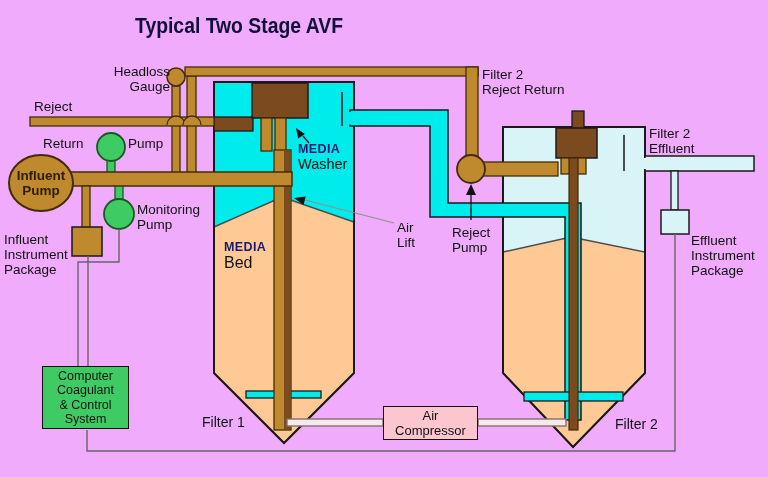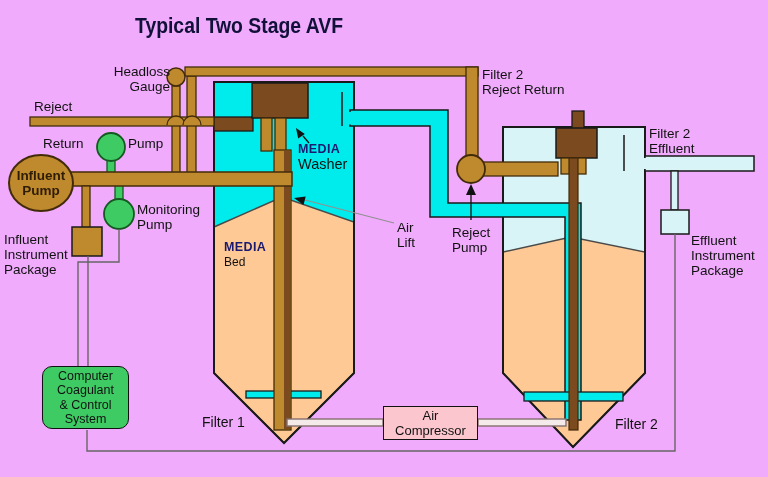--- a/index.html
+++ b/index.html
@@ -7,21 +7,21 @@
          font-family:"Liberation Sans", sans-serif;}
   #diagram-svg{position:absolute;left:0;top:0;}
   .lbl{position:absolute;font-size:13.5px;line-height:15px;color:var(--text);white-space:nowrap;}
   .lbl .navy{font-weight:bold;color:var(--navy);font-size:12.5px;letter-spacing:.4px;}
   #title{position:absolute;left:135px;top:13px;font-size:22px;font-weight:bold;
          color:var(--title_color);transform:scaleX(.88);transform-origin:left top;letter-spacing:0;}
   .right{text-align:right;}
   .box{position:absolute;border:1.5px solid #111;display:flex;flex-direction:column;
        justify-content:center;align-items:center;color:var(--text);}
   #computer-box{left:42px;top:366px;width:85px;height:61px;background:var(--green);
-                font-size:12.5px;line-height:14.5px;border-radius:10px;}
+                font-size:12.5px;line-height:14.5px;}
   #compressor-box{left:383px;top:406px;width:93px;height:32px;background:var(--pink);
                   font-size:13px;line-height:15px;}
   #influent-pump-label{left:9px;top:168px;width:64px;text-align:center;font-weight:bold;
                        color:#2F1C05;}
 </style>
 </head>
 <body>
 
 <div id="stage">
 
@@ -122,21 +122,21 @@
     <div>Package</div>
   </div>
 
   <div class="lbl" style="left:298px;top:142px">
     <div class="navy">MEDIA</div>
     <div style="font-size:14.5px">Washer</div>
   </div>
 
   <div class="lbl" style="left:224px;top:240px">
     <div class="navy">MEDIA</div>
-    <div style="font-size:12px">Bed</div>
+    <div style="font-size:16px">Bed</div>
   </div>
 
   <div class="lbl" style="left:397px;top:220px">
     <div>Air</div>
     <div>Lift</div>
   </div>
 
   <div class="lbl" style="left:482px;top:67px">
     <div>Filter 2</div>
     <div>Reject Return</div>

